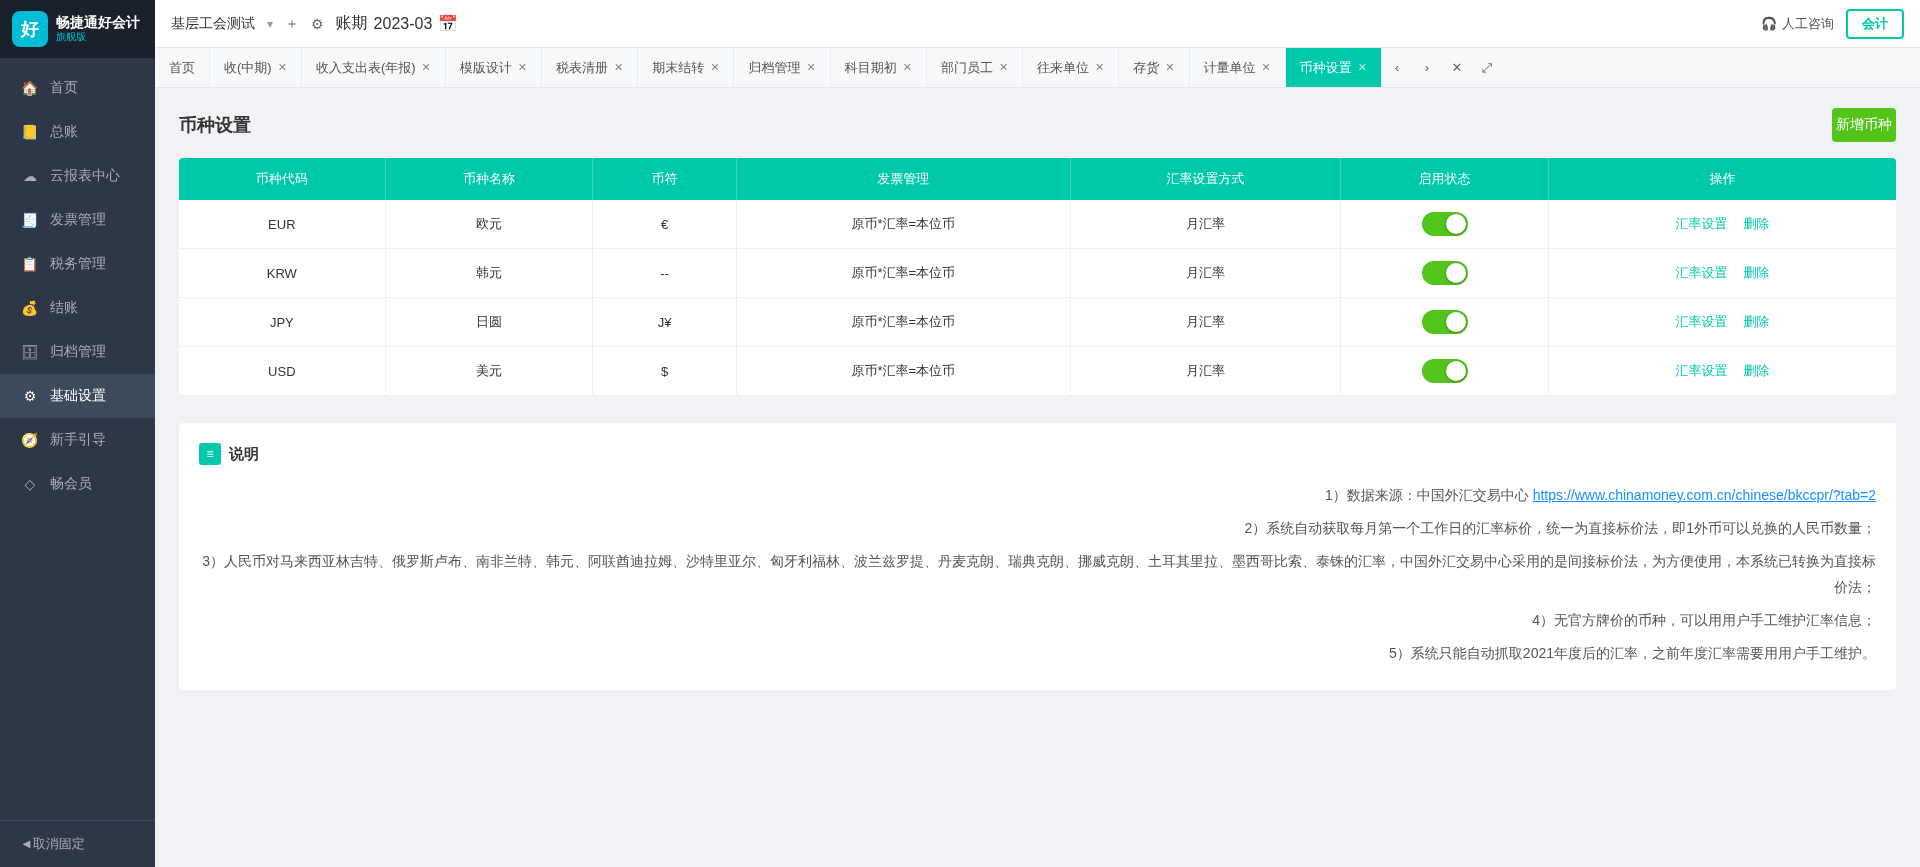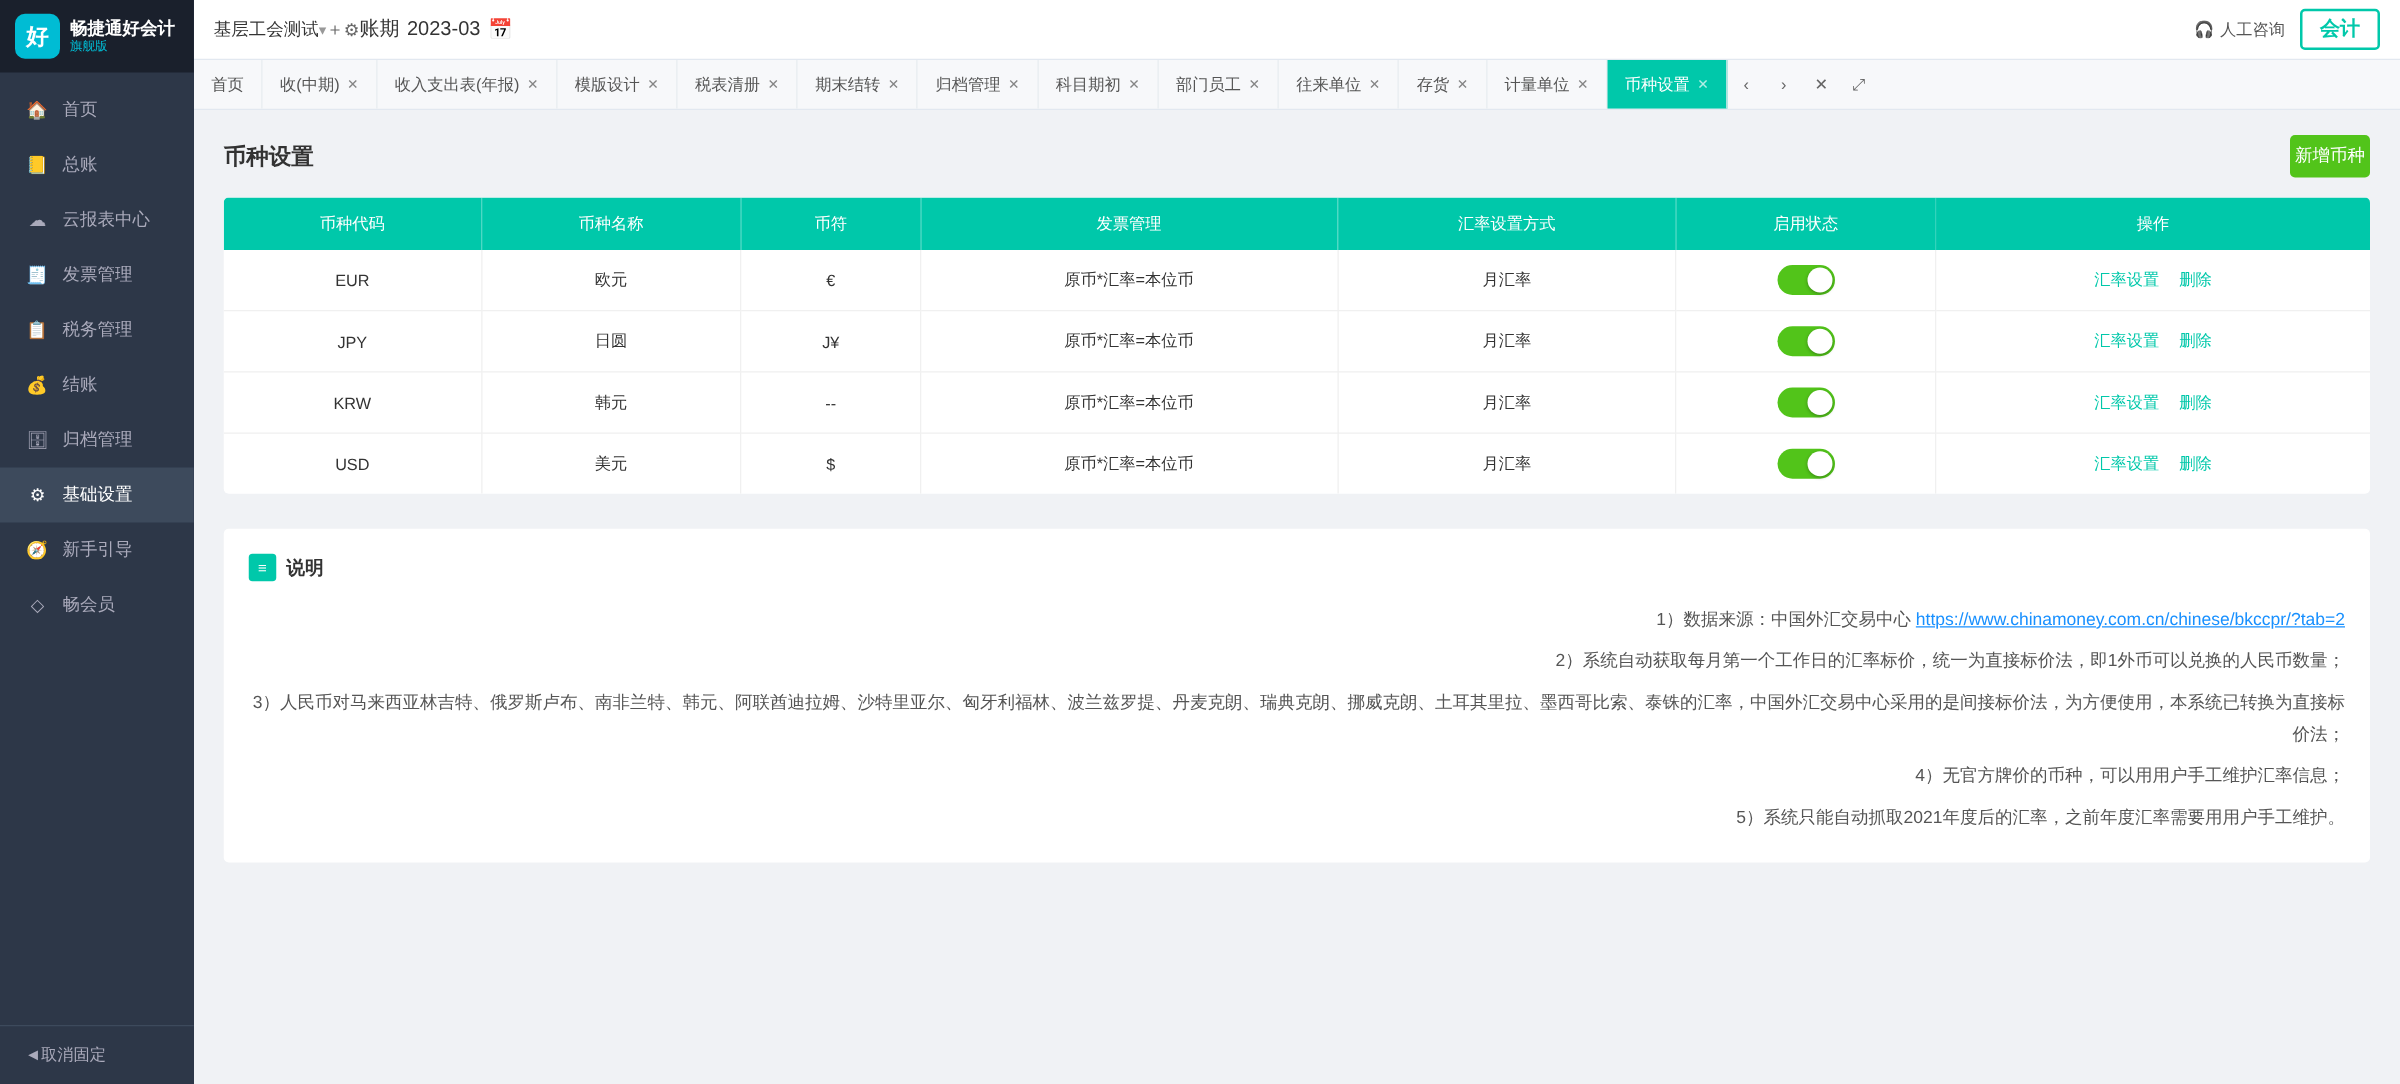--- a/index.html
+++ b/index.html
@@ -35,29 +35,29 @@
     }
 
     
     .main-wrapper { margin-left: 155px; display: flex; flex-direction: column; min-height: 867px; }
 
     
     .top-bar {
       height: 48px; background: white; display: flex; align-items: center;
       padding: 0 16px; border-bottom: 1px solid #e2e8f0; justify-content: space-between;
     }
-    .top-bar-left { display: flex; align-items: center; }
+    .top-bar-left { display: flex; align-items: center; gap: 12px; }
     .company-name { font-size: 14px; color: #333; font-weight: 500; }
     .icon-btn { cursor: pointer; color: #666; font-size: 14px; display: flex; align-items: center; gap: 4px; }
     .period { display: flex; align-items: center; gap: 6px; font-size: 16px; color: #333; }
     .top-bar-right { display: flex; align-items: center; gap: 12px; }
     .service-btn { display: flex; align-items: center; gap: 4px; color: #555; font-size: 13px; cursor: pointer; }
     .account-btn {
       border: 2px solid #00c8aa; color: #00c8aa; padding: 4px 14px;
-      border-radius: 4px; font-size: 16px; font-weight: bold; cursor: pointer; background: white;
+      border-radius: 4px; font-size: 13px; font-weight: bold; cursor: pointer; background: white;
     }
 
     
     .tab-bar {
       height: 40px; background: #f7f8fa; display: flex; align-items: stretch;
       border-bottom: 1px solid #e2e8f0; overflow-x: auto; flex-shrink: 0;
     }
     .tab-bar::-webkit-scrollbar { display: none; }
     .tab-item {
       display: flex; align-items: center; padding: 0 14px; font-size: 13px;
@@ -288,50 +288,50 @@
             <td>
               <div style="display:flex;justify-content:center;">
                 <div class="toggle-switch">
                   <div class="toggle-knob"></div>
                 </div>
               </div>
             </td>
             <td><a class="action-link">汇率设置</a><a class="action-link">删除</a></td>
           </tr>
           <tr>
+            <td>KRW</td>
+            <td>韩元</td>
+            <td>--</td>
+            <td>原币*汇率=本位币</td>
+            <td>月汇率</td>
+            <td>
+              <div style="display:flex;justify-content:center;">
+                <div class="toggle-switch">
+                  <div class="toggle-knob"></div>
+                </div>
+              </div>
+            </td>
+            <td><a class="action-link">汇率设置</a><a class="action-link">删除</a></td>
+          </tr>
+          <tr>
             <td>JPY</td>
             <td>日圆</td>
             <td>J¥</td>
             <td>原币*汇率=本位币</td>
             <td>月汇率</td>
             <td>
               <div style="display:flex;justify-content:center;">
                 <div class="toggle-switch">
                   <div class="toggle-knob"></div>
                 </div>
               </div>
             </td>
             <td><a class="action-link">汇率设置</a><a class="action-link">删除</a></td>
           </tr>
           <tr>
-            <td>KRW</td>
-            <td>韩元</td>
-            <td>--</td>
-            <td>原币*汇率=本位币</td>
-            <td>月汇率</td>
-            <td>
-              <div style="display:flex;justify-content:center;">
-                <div class="toggle-switch">
-                  <div class="toggle-knob"></div>
-                </div>
-              </div>
-            </td>
-            <td><a class="action-link">汇率设置</a><a class="action-link">删除</a></td>
-          </tr>
-          <tr>
             <td>USD</td>
             <td>美元</td>
             <td>$</td>
             <td>原币*汇率=本位币</td>
             <td>月汇率</td>
             <td>
               <div style="display:flex;justify-content:center;">
                 <div class="toggle-switch">
                   <div class="toggle-knob"></div>
                 </div>

